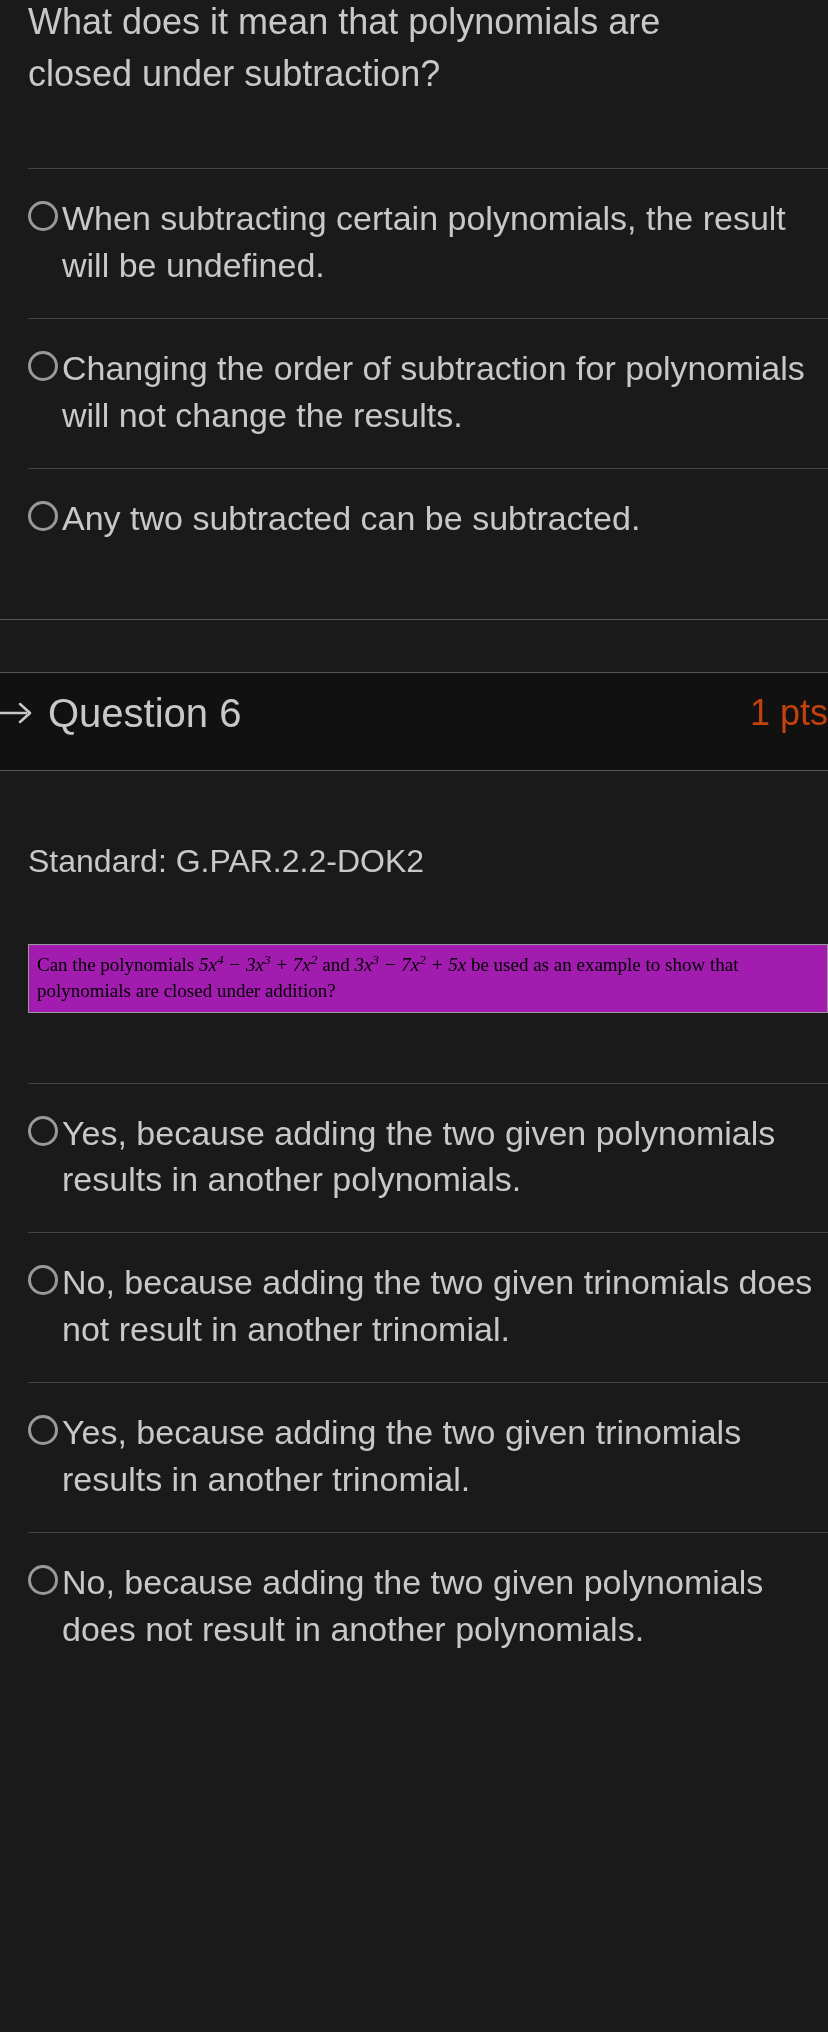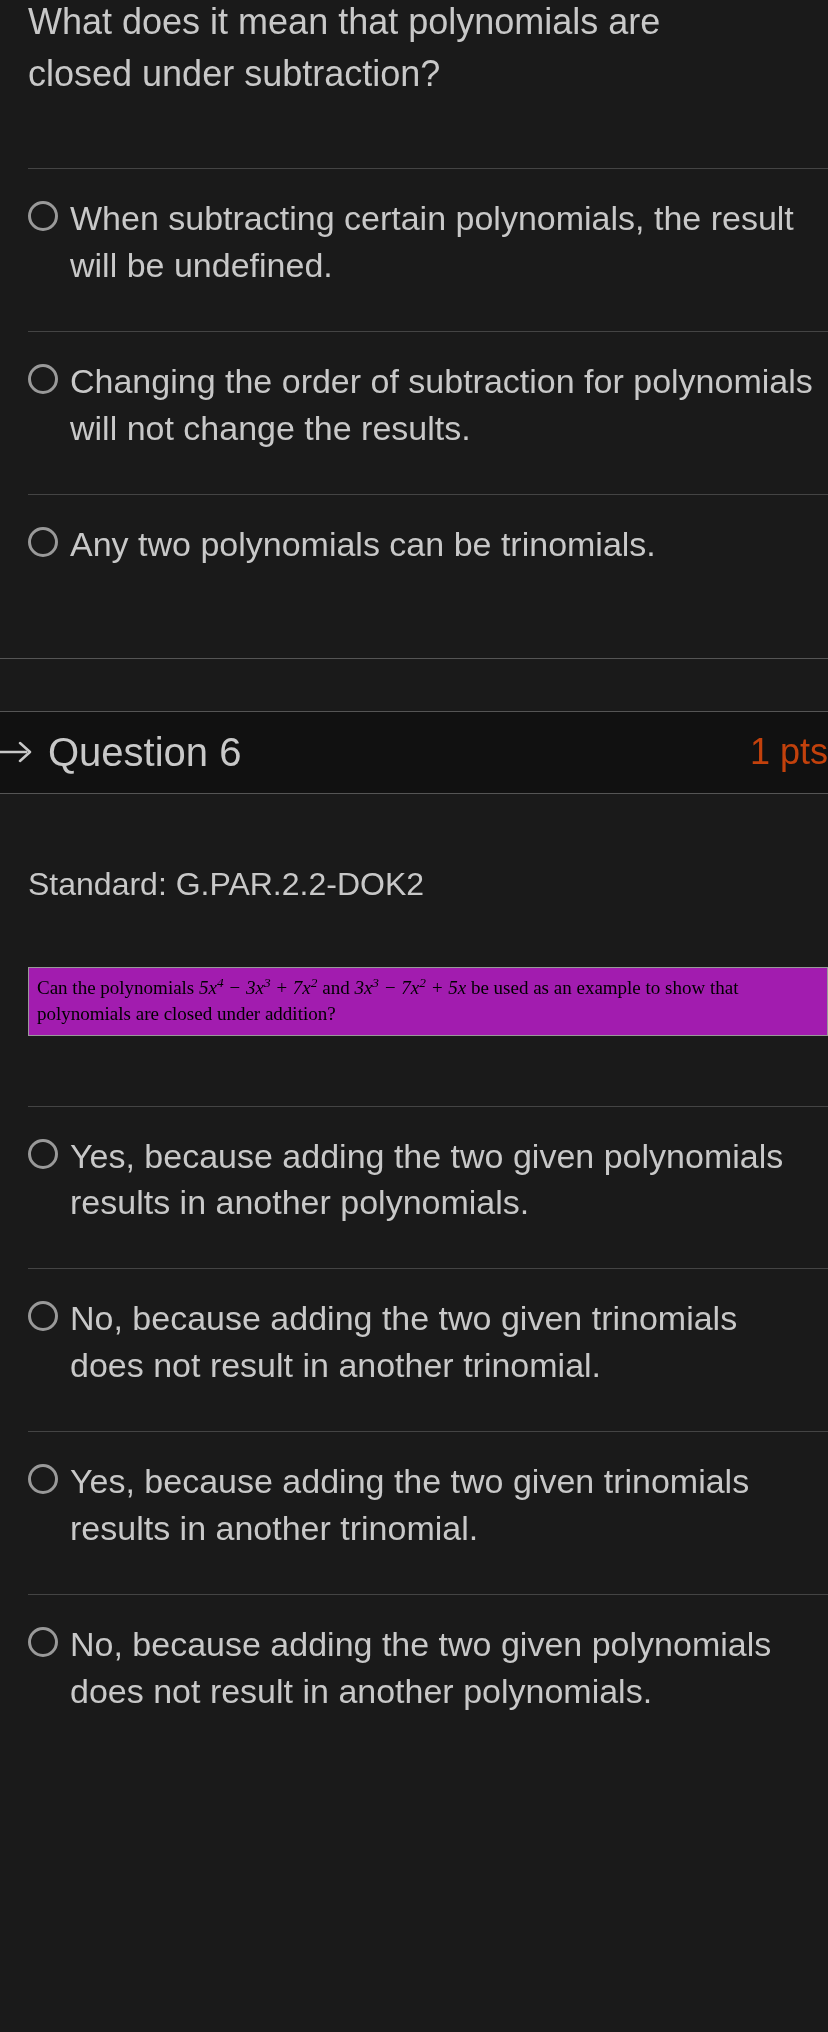--- a/index.html
+++ b/index.html
@@ -28,22 +28,22 @@
   .question-text.cut-top {
     padding-top: 4px;
   }
   .option-list {
     border-top: 1px solid #444;
     margin-left: 28px;
   }
   .option {
     display: flex;
     align-items: flex-start;
-    gap: 12px;
-    padding: 26px 12px 42px 0;
+    gap: 4px;
+    padding: 26px 12px 29px 0;
     border-bottom: 1px solid #444;
   }
   .option:last-child {
     border-bottom: none;
   }
   .radio {
     flex: 0 0 30px;
     width: 30px;
     height: 30px;
     border: 3px solid #999;
@@ -63,21 +63,21 @@
     margin-top: 48px;
   }
   .question-header {
     display: flex;
     justify-content: space-between;
     align-items: center;
     background: #111;
     border-top: 1px solid #555;
     border-bottom: 1px solid #555;
     margin-top: 52px;
-    padding: 18px 0 18px 0;
+    padding: 18px 0 34px 0;
     position: relative;
   }
   .question-header-left {
     display: flex;
     align-items: center;
     gap: 10px;
   }
   .arrow-icon {
     width: 42px;
     height: 30px;
@@ -150,21 +150,21 @@
     <div class="option">
       <div class="radio"></div>
       <div class="option-text">When subtracting certain polynomials, the result will be undefined.</div>
     </div>
     <div class="option">
       <div class="radio"></div>
       <div class="option-text">Changing the order of subtraction for polynomials will not change the results.</div>
     </div>
     <div class="option">
       <div class="radio"></div>
-      <div class="option-text">Any two polynomials can be trinomials.</div>
+      <div class="option-text">Any two subtracted can be subtracted.</div>
     </div>
   </div>
 
   <div class="question-divider"></div>
 
   <div class="question-header">
     <div class="question-header-left">
       <span class="arrow-icon">
         <svg viewBox="0 0 42 30">
             <path d="M2 15 L30 15 M24 6 L34 15 L24 24" stroke="#c8c8c8" stroke-width="2.5" fill="none" stroke-linecap="round" stroke-linejoin="round"></path>

